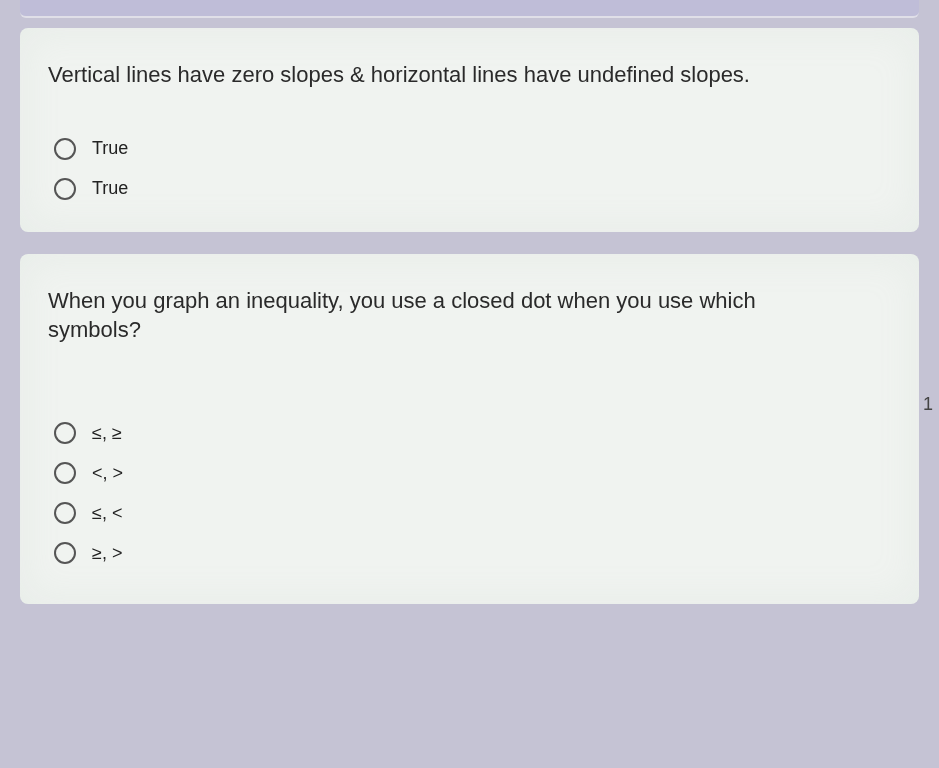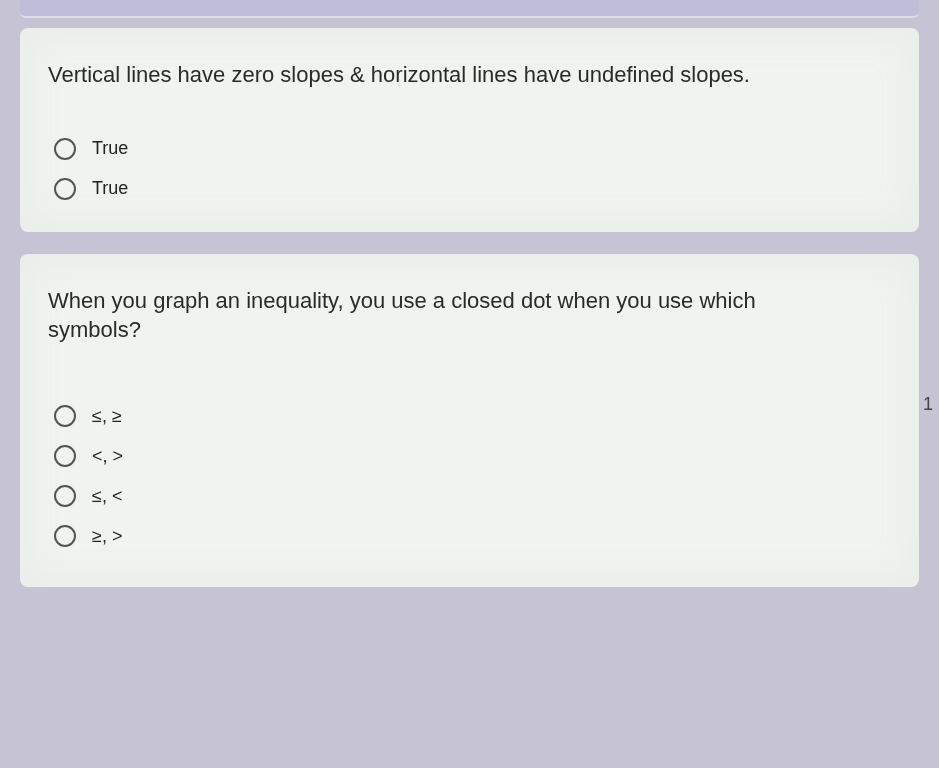--- a/index.html
+++ b/index.html
@@ -77,21 +77,21 @@
       <span class="option-label">True</span>
     </label>
     <label class="option-row">
       <span class="radio-circle"></span>
       <span class="option-label">True</span>
     </label>
   </div>
 </div>
 
 <div class="question-card" style="padding-bottom:40px;">
-  <div class="question-text" style="margin-bottom:60px; padding-right:40px;">When you graph an inequality, you use a closed dot when you use which symbols?</div>
+  <div class="question-text" style="margin-bottom:77px; padding-right:40px;">When you graph an inequality, you use a closed dot when you use which symbols?</div>
   <div class="options">
     <label class="option-row">
       <span class="radio-circle"></span>
       <span class="option-label">≤, ≥</span>
     </label>
     <label class="option-row">
       <span class="radio-circle"></span>
       <span class="option-label">&lt;, &gt;</span>
     </label>
     <label class="option-row">

